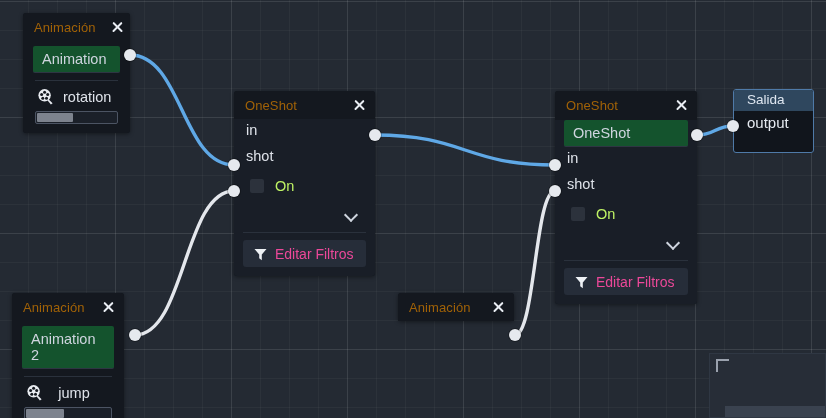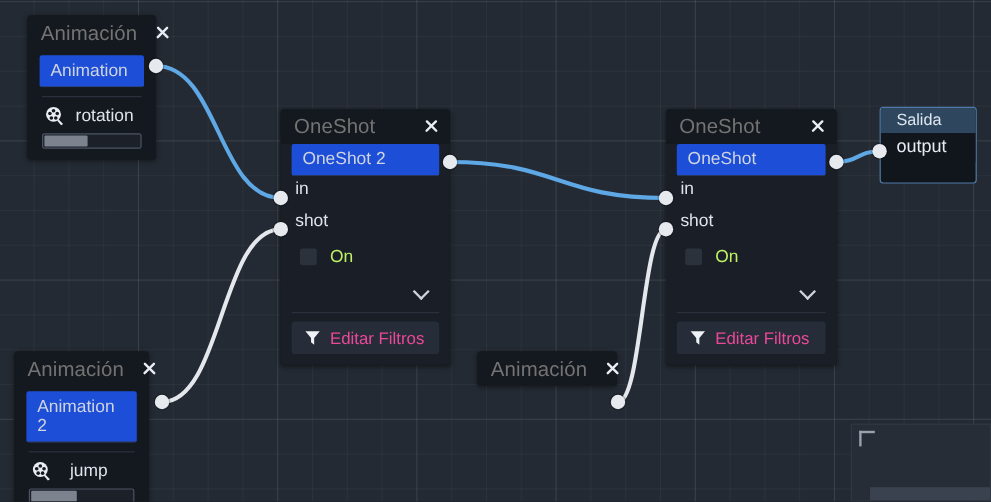--- a/index.html
+++ b/index.html
@@ -32,35 +32,35 @@
     box-sizing:border-box;
     box-shadow:0 1px 4px rgba(0,0,0,.45);
   }
   .node-title{
     display:flex;align-items:center;justify-content:space-between;
     padding:5px 9px 5px 11px;
     background:#14181f;
     border-radius:3px 3px 0 0;
     height:28px;box-sizing:border-box;
   }
-  .node-title .t{font-size:17px;color:#737373;letter-spacing:.1px;line-height:1;}
+  .node-title .t{font-size:13px;color:#a16207;letter-spacing:.1px;line-height:1;}
   .close-icon{
     width:14px;height:14px;position:relative;flex:0 0 auto;margin-left:14px;cursor:pointer;
   }
   .close-icon:before,.close-icon:after{
     content:"";position:absolute;left:1px;top:6px;width:13px;height:2.4px;
     background:#e9edf3;border-radius:1px;
   }
   .close-icon:before{transform:rotate(45deg);}
   .close-icon:after{transform:rotate(-45deg);}
 
   .node-body{padding:0 9px 9px 9px;background:#191e27;border-radius:0 0 3px 3px;}
 
   .name-field{
-    background:#1d4ed8;
+    background:#14532d;
     border-bottom:1px solid #2e3643;
     padding:5px 9px;
     font-size:14.5px;color:#cfd5df;
     border-radius:2px;
     margin-top:1px;
   }
 
   
   .anim-body{background:#14181f;padding:4px 10px 9px 10px;border-radius:0 0 3px 3px;}
   .anim-sep{height:1px;background:#2a313c;margin:7px 2px 7px 2px;}
@@ -208,21 +208,20 @@
       <span class="close-icon"></span>
     </div>
   </div>
 
   <div class="node" id="n-os2" style="left:234px;top:91px;width:141px;">
     <div class="node-title">
       <span class="t">OneShot</span>
       <span class="close-icon"></span>
     </div>
     <div class="node-body">
-      <div class="name-field">OneShot 2</div>
       <div class="port-row">in</div>
       <div class="port-row">shot</div>
       <div class="chk-row">
         <span class="chk"></span>
         <span class="chk-label">On</span>
       </div>
       <div class="dropdown">
         <span class="chev"></span>
       </div>
       <div class="oneshot-sep"></div>

